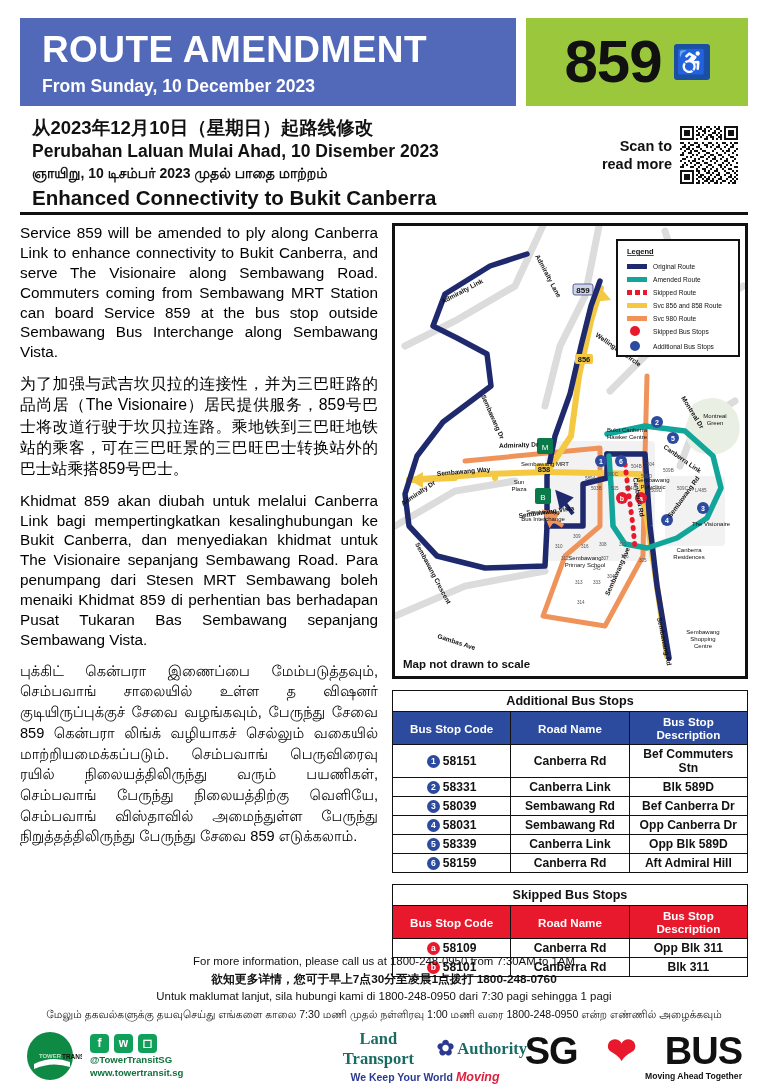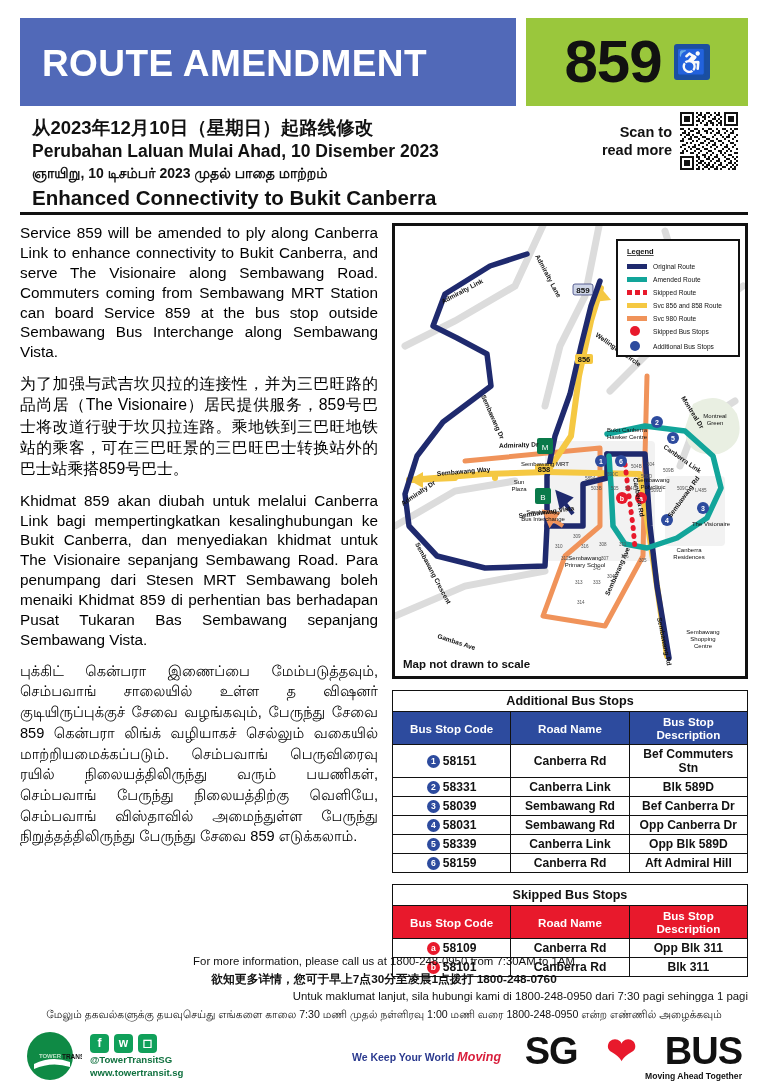--- a/index.html
+++ b/index.html
@@ -32,21 +32,21 @@
   }
 
   
   .titles { position: relative; padding: 10px 0 6px 12px; height: 104px; }
   .t-line { font-weight: bold; color: #111; }
   .t-zh { font-size: 18.5px; line-height: 1.32; }
   .t-ms { font-size: 17.5px; line-height: 1.32; }
   .t-ta { font-size: 14px; line-height: 1.38; }
   .t-en { font-size: 20.5px; line-height: 1.4; margin-top: 1px; }
 
-  .scan-block { position: absolute; right: 10px; top: 6px; display: flex; align-items: center; gap: 8px; }
+  .scan-block { position: absolute; right: 10px; top: 20px; display: flex; align-items: center; gap: 8px; }
   .scan-label { font-size: 14.5px; font-weight: bold; text-align: right; line-height: 1.25; color:#111; }
   .qr { width: 58px; height: 58px; background:#fff; }
   .qr svg { display:block; }
 
   .rule { height: 3px; background: #111; margin: 2px 0 8px 0; }
 
   
   .main { display: flex; gap: 10px; height: 722px; }
   .col-left { width: 362px; padding-right: 4px; }
   .col-right { width: 356px; }
@@ -81,21 +81,21 @@
     align-items: center; justify-content: center; flex: 0 0 auto;
   }
   .pin.blue { background: #2d4b9e; }
   .pin.red  { background: #e8192c; }
 
   
   .footer-info { text-align: center; padding: 8px 0 2px 0; }
   .fi { color: #111; }
   .fi-en { font-size: 11.4px; line-height: 1.5; }
   .fi-zh { font-size: 11.8px; font-weight: bold; line-height: 1.55; }
-  .fi-ms { font-size: 11.4px; line-height: 1.55; text-align: right; }
+  .fi-ms { font-size: 11.4px; line-height: 1.55; }
   .fi-ta { font-size: 10.6px; line-height: 1.55; }
 
   .logo-bar { display: flex; align-items: center; height: 62px; padding: 2px 6px 0 6px; }
   .logo-left { display: flex; align-items: center; gap: 8px; width: 300px; }
   .tt-mark { width: 56px; height: 50px; }
   .social { display: flex; flex-direction: column; gap: 1px; }
   .social-icons { display: flex; gap: 5px; }
   .sq { width: 19px; height: 19px; border-radius: 4px; background: #10a05a;
         display: flex; align-items: center; justify-content: center; color: #fff; font-size: 12px; font-weight: bold; }
   .social-text { font-size: 9.6px; font-weight: bold; color: #10713f; line-height: 1.25; }
@@ -111,20 +111,21 @@
   .sgbus-tag { font-size: 8.6px; font-weight: bold; color: #111; margin-top: 1px; }
 </style>
 </head>
 <body>
 
 <div class="poster">
 
   <div class="header-row">
     <div class="header-blue">
       <div class="header-title">ROUTE AMENDMENT</div>
+      <div class="header-sub">From Sunday, 10 December 2023</div>
     </div>
     <div class="header-green">
       <div class="route-number">859</div>
       <div class="wheelchair">♿</div>
     </div>
   </div>
 
   <div class="titles">
     <div class="t-line t-zh">从2023年12月10日（星期日）起路线修改</div>
     <div class="t-line t-ms">Perubahan Laluan Mulai Ahad, 10 Disember 2023</div>
@@ -690,20 +691,25 @@
           <span class="sq">w</span>
           <span class="sq">◻</span>
         </div>
         <div class="social-text">@TowerTransitSG</div>
         <div class="social-text">www.towertransit.sg</div>
       </div>
     </div>
 
     <div class="logo-mid">
       <div class="lta">
+        <div class="lta-top">
+          <span>Land Transport</span>
+          <span class="lta-ribbon">✿</span>
+          <span>Authority</span>
+        </div>
         <div class="lta-bot">
           <span>We Keep Your World</span>
           <span class="lta-moving">Moving</span>
         </div>
       </div>
     </div>
 
     <div class="logo-right">
       <div class="sgbus">
         <span>SG</span>

